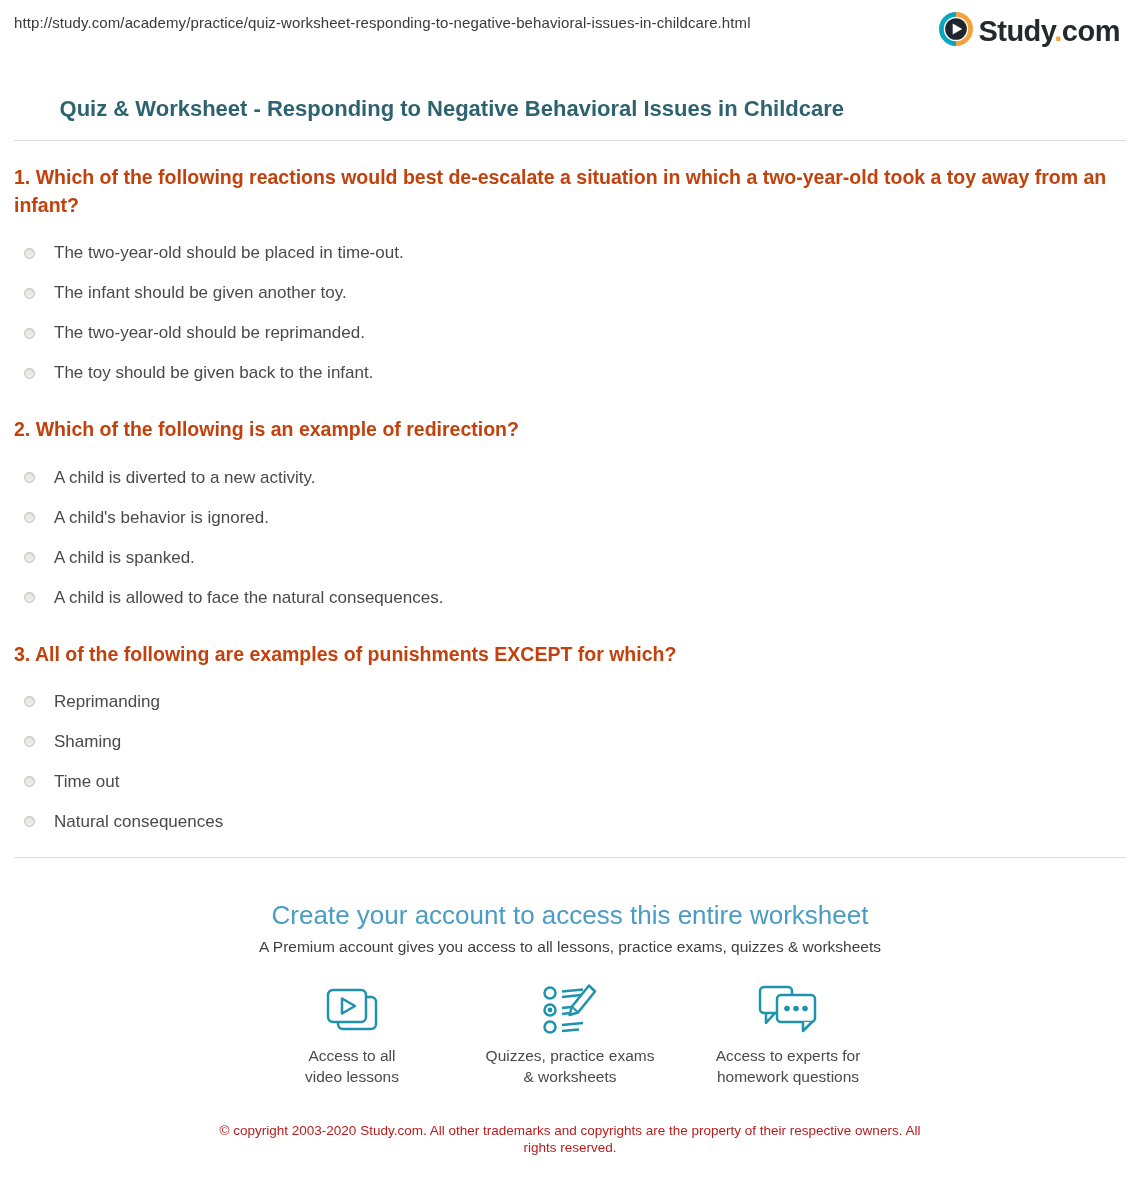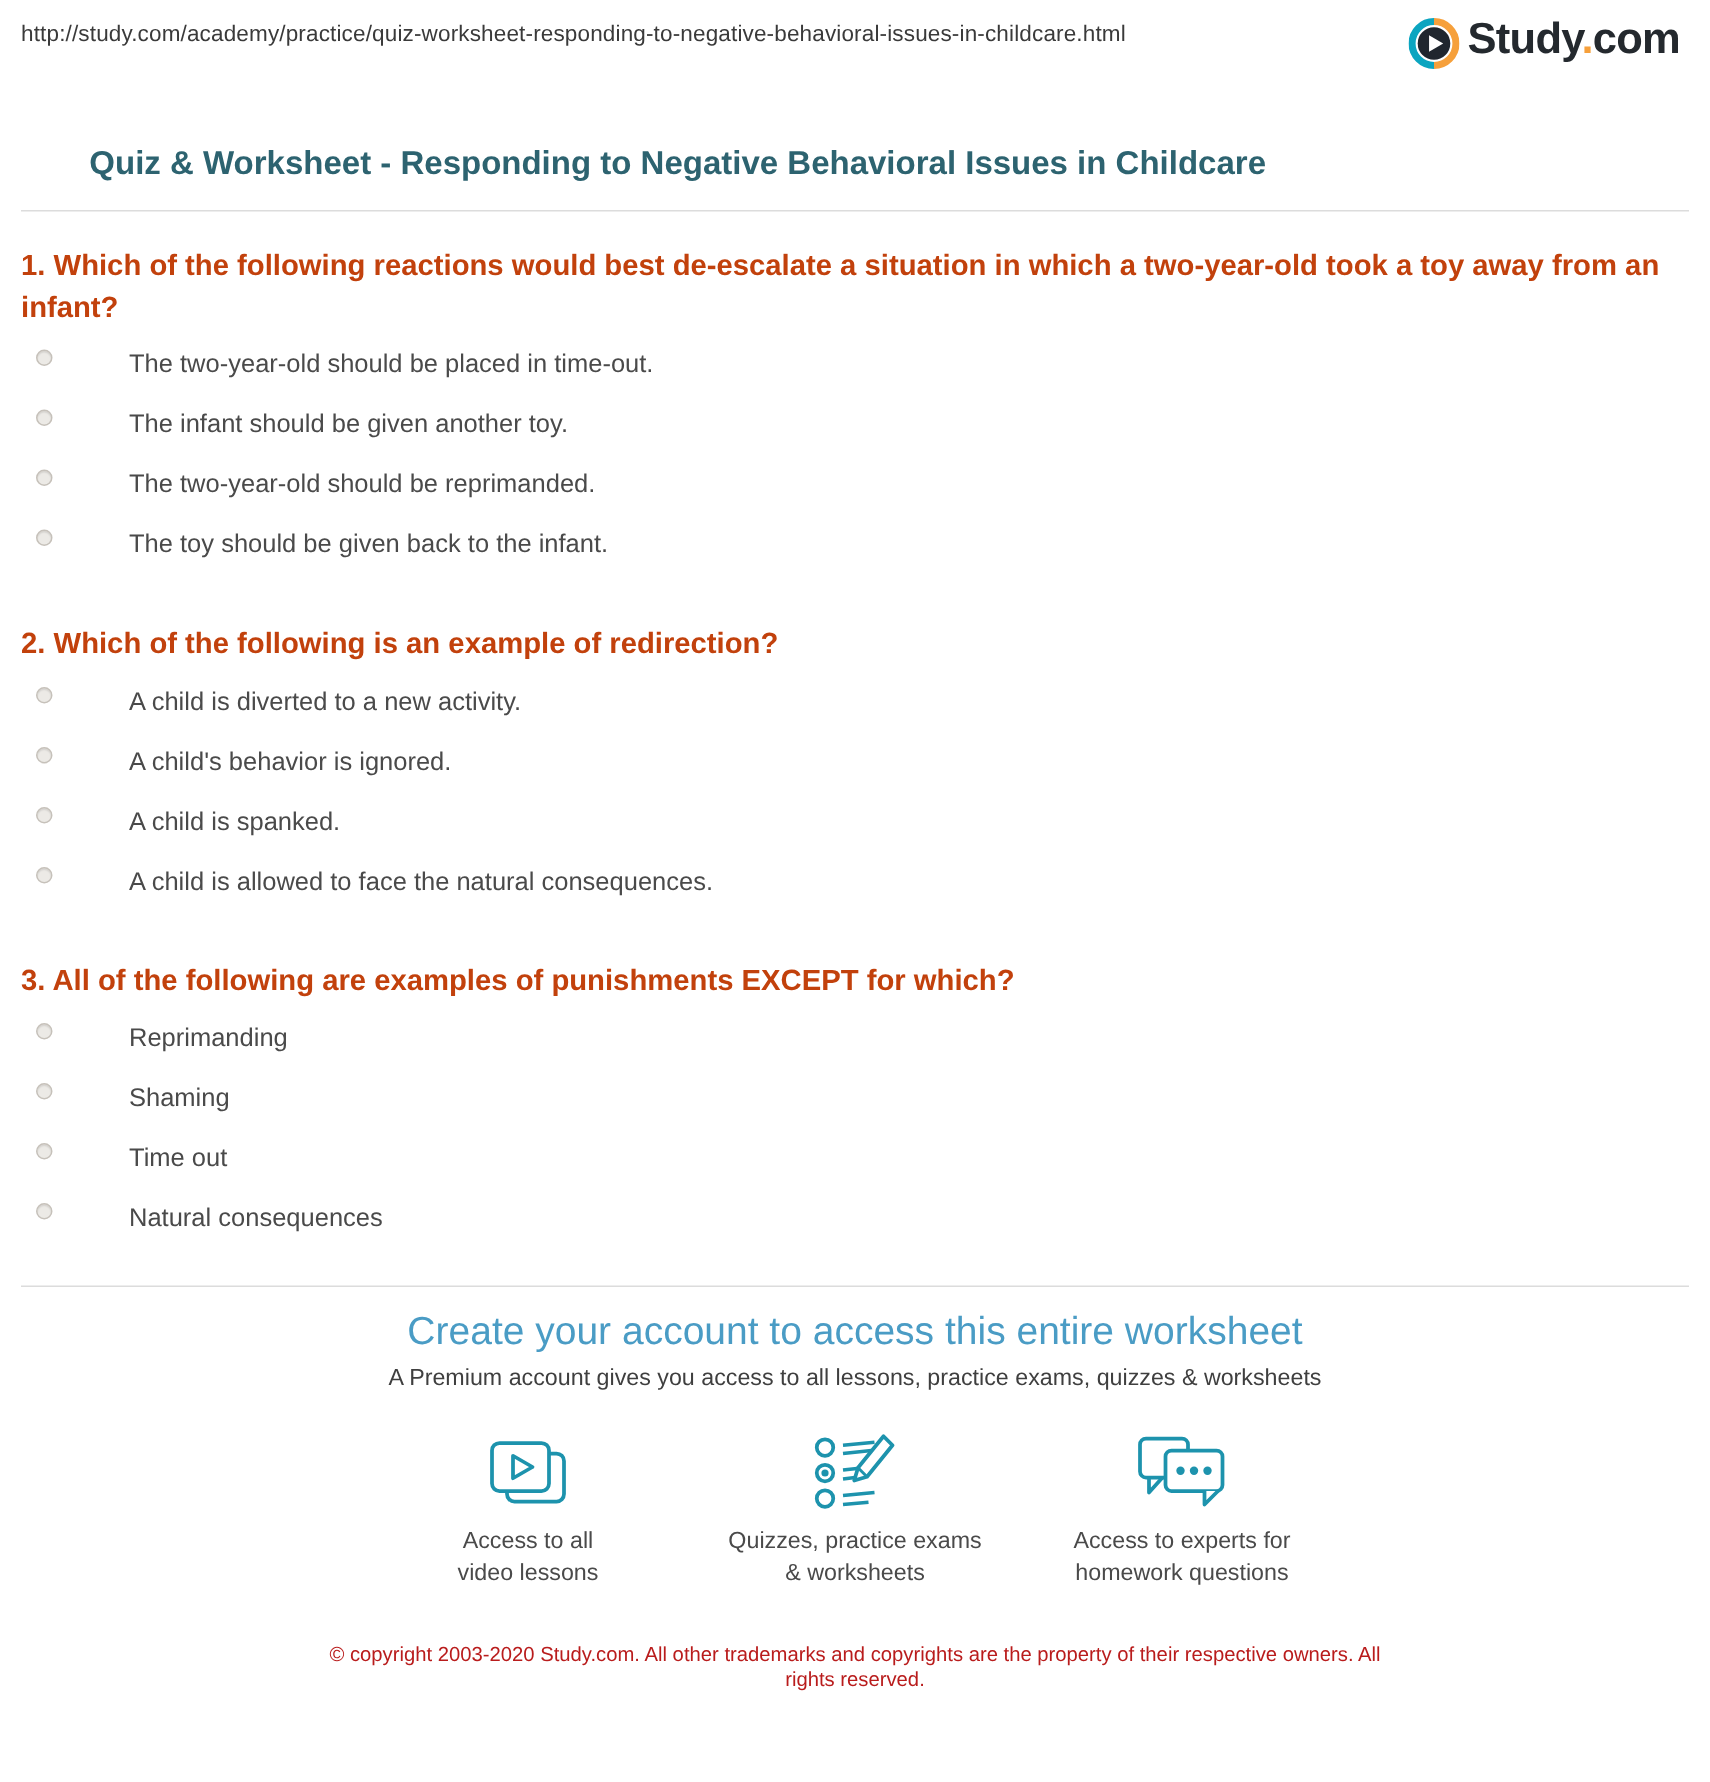--- a/index.html
+++ b/index.html
@@ -21,21 +21,21 @@
     height: 44px;
   }
   .url-text {
     font-size: 15px;
     color: #3a3a3a;
     padding-top: 2px;
     letter-spacing: 0.1px;
   }
   .logo {
     display: flex;
-    align-items: flex-start;
+    align-items: flex-end;
     gap: 5px;
     padding-right: 6px;
     cursor: pointer;
   }
   .logo-text {
     font-size: 29px;
     font-weight: bold;
     color: #24292e;
     letter-spacing: -0.5px;
     line-height: 1;
@@ -64,43 +64,42 @@
   .q-heading {
     font-size: 19.5px;
     font-weight: bold;
     color: #c2410c;
     line-height: 1.45;
     max-width: 1100px;
   }
   .options { margin-top: 14px; list-style: none; }
   .option-row {
     display: flex;
-    align-items: flex-start;
+    align-items: center;
     height: 40px;
     cursor: pointer;
-    gap: 32px;
   }
   .radio {
     flex: 0 0 auto;
     width: 11px;
     height: 11px;
     margin-left: 10px;
     border-radius: 50%;
     background: #eceae6;
     border: 1px solid #c6c1ba;
     box-shadow: inset 0 1px 1px rgba(0,0,0,0.10);
   }
   .option-label {
     margin-left: 19px;
     font-size: 17px;
     color: #4a4a4a;
   }
 
   
-  .cta { text-align: center; margin-top: 12px; }
+  .cta { text-align: center; margin-top: 40px; }
   .cta-title {
     font-size: 26px;
     font-weight: 300;
     color: #4a9cc5;
     line-height: 1.35;
   }
   .cta-subtitle {
     margin-top: 5px;
     font-size: 15.5px;
     color: #3f3f3f;

